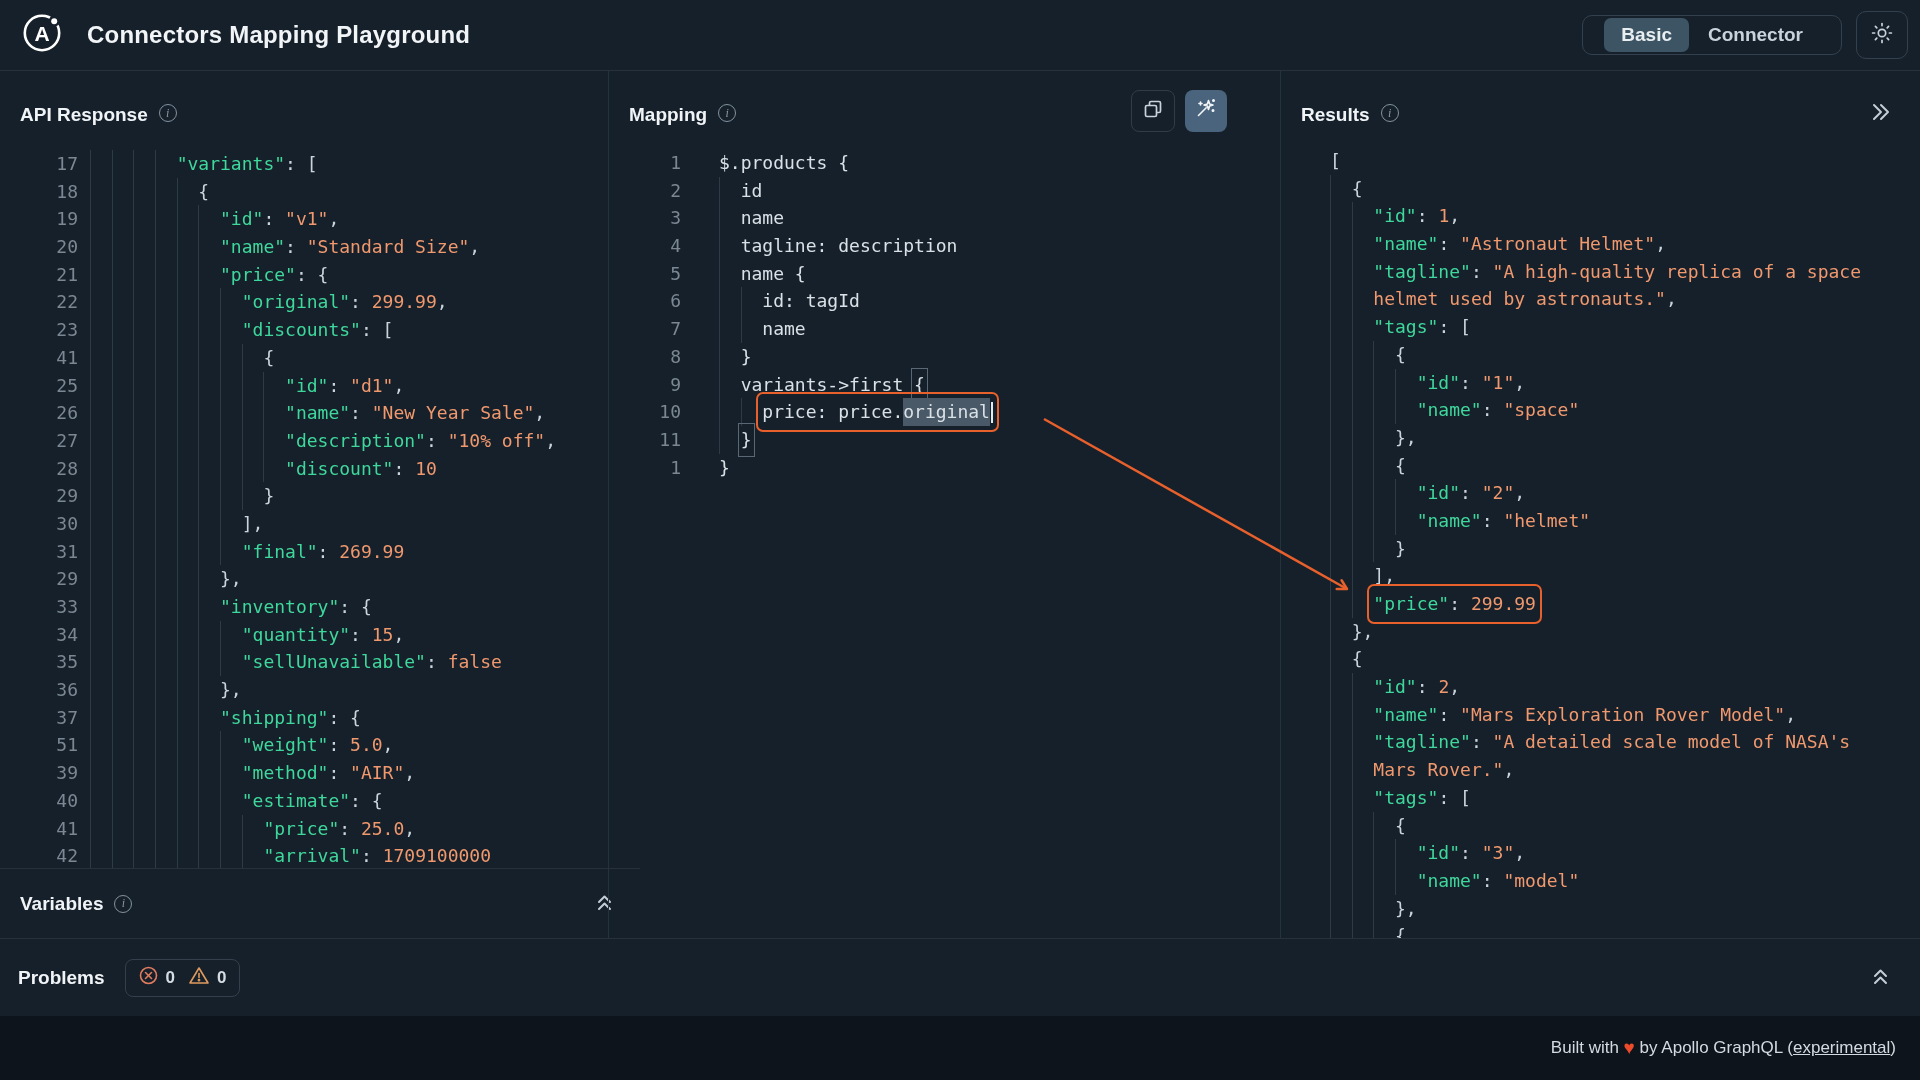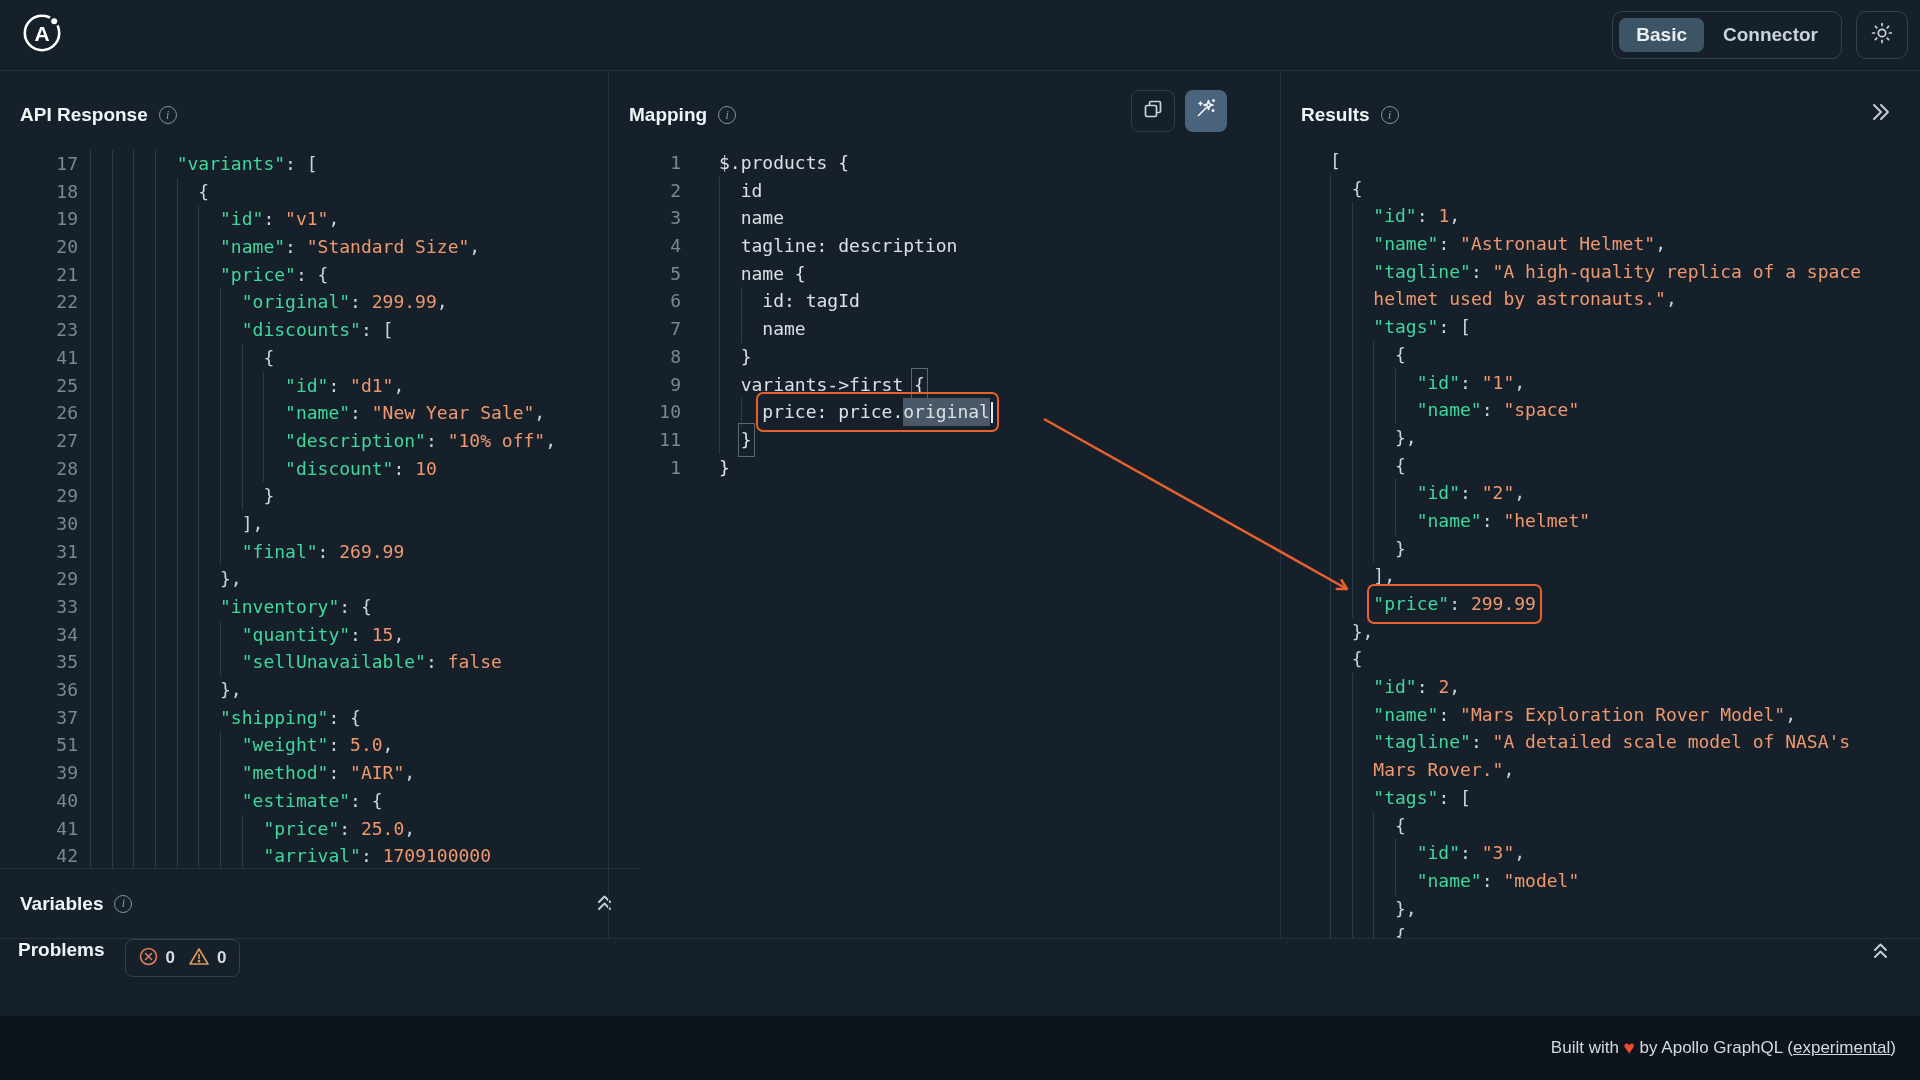--- a/index.html
+++ b/index.html
@@ -12,30 +12,30 @@
   html,body{margin:0;padding:0}
   body{width:1920px;height:1080px;position:relative;overflow:hidden;background:var(--bg);
        font-family:"Liberation Sans",sans-serif;color:var(--txt)}
 
   
   .app-header{position:absolute;left:0;top:0;width:1920px;height:71px;display:flex;align-items:center;
               padding:0 12px 0 22px;border-bottom:1px solid var(--border)}
   .logo{flex:none}
   .app-title{font-size:24px;font-weight:600;letter-spacing:.2px;margin-left:25px;color:#F2F5F7}
   .mode-group{margin-left:auto;display:flex;align-items:center;gap:2px;border:1px solid var(--border2);
-              border-radius:10px;padding:5px 6px;height:48px}
+              border-radius:10px;padding:5px 21px;height:40px}
   .mode-btn{font-size:19px;font-weight:600;padding:6px 17px;border-radius:7px;color:#C9D3DB;cursor:pointer}
   .mode-btn.selected{background:var(--slate);color:#E9EEF1}
   .icon-btn{width:52px;height:48px;margin-left:14px;border:1px solid var(--border2);border-radius:10px;
             display:flex;align-items:center;justify-content:center;cursor:pointer;background:transparent}
 
   
   .panel{position:absolute;top:71px;height:867px;width:640px}
   #panel-mapping,#panel-results{border-left:1px solid var(--border)}
-  .panel-title-row{display:flex;align-items:center;padding:33px 20px 0 20px}
+  .panel-title-row{display:flex;align-items:flex-start;padding:33px 20px 0 20px}
   .panel-title{font-size:19px;font-weight:700;color:#F0F4F7}
   .info{width:18px;height:18px;border:1.4px solid #8292A0;border-radius:50%;margin-left:11px;flex:none;
         display:inline-flex;align-items:center;justify-content:center;font-family:"Liberation Serif",serif;
         font-size:12px;font-style:italic;color:#8A98A5;cursor:pointer}
 
   
   .code{position:absolute;left:0;right:0;overflow:hidden;font-family:"DejaVu Sans Mono",monospace;
         font-size:18px;line-height:27.7px}
   #code-api{top:79px;height:718px}
   #code-map{top:78px;height:740px}
@@ -61,21 +61,21 @@
   #wand-btn{left:576px;width:42px;background:var(--wand)}
   #results-expand{position:absolute;top:30px;left:588px;cursor:pointer}
 
   
   .variables-row{position:absolute;left:0;right:0;bottom:0;height:70px;border-top:1px solid var(--border);
                  display:flex;align-items:center;padding:0 26px 0 20px}
   .chev-btn{margin-left:auto;cursor:pointer;display:flex;align-items:center}
 
   
   .problems-bar{position:absolute;left:0;top:938px;width:1920px;height:78px;border-top:1px solid var(--border);
-                display:flex;align-items:flex-start;padding:0 30px 0 18px}
+                display:flex;align-items:center;padding:0 30px 0 18px}
   .problems-title{font-size:19px;font-weight:700;color:#F0F4F7}
   .problems-pill{margin-left:20px;height:38px;border:1px solid #333F4C;border-radius:8px;display:flex;
                  align-items:center;gap:7px;padding:0 12px}
   .pill-count{font-size:17px;font-weight:600;color:#D5DCE2;margin-right:6px}
 
   
   .app-footer{position:absolute;left:0;top:1016px;width:1920px;height:64px;background:var(--footer-bg);
               display:flex;align-items:center;justify-content:flex-end;padding-right:24px;
               font-size:17px;color:#D3DAE0;white-space:pre}
   .heart{color:#EE4B2B;font-size:19px}
@@ -89,20 +89,21 @@
 
 <div class="app-header">
   <span class="logo">
     <svg width="40" height="40" viewBox="0 0 40 40">
       <circle cx="20" cy="20" r="17.2" fill="none" stroke="#FFFFFF" stroke-width="2.6"></circle>
       <circle cx="32.6" cy="7.8" r="5.6" fill="#16202A"></circle>
       <circle cx="32.2" cy="8.2" r="3" fill="#FFFFFF"></circle>
       <text x="20" y="27.5" text-anchor="middle" font-family="Liberation Sans, sans-serif" font-size="21" font-weight="bold" fill="#FFFFFF">A</text>
     </svg>
   </span>
+  <span class="app-title">Connectors Mapping Playground</span>
 
   <div class="mode-group">
     <span class="mode-btn selected">Basic</span>
     <span class="mode-btn">Connector</span>
   </div>
 
   <span class="icon-btn">
     <span>
       <svg width="24" height="24" viewBox="0 0 24 24" fill="none" stroke="#C9D3DB" stroke-width="1.7" stroke-linecap="round">
         <circle cx="12" cy="12" r="3.7"></circle>

